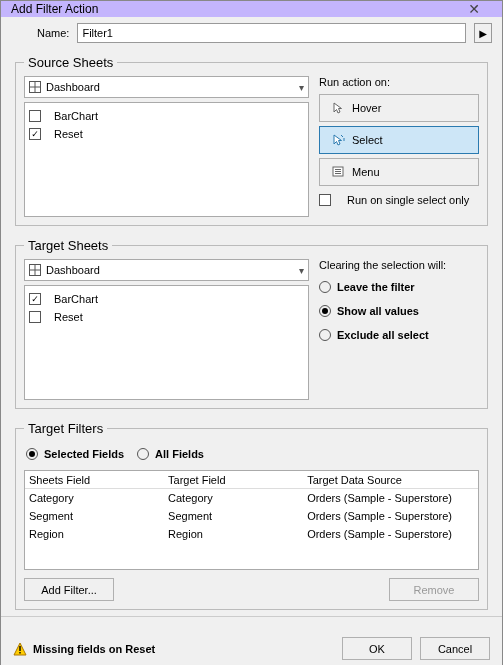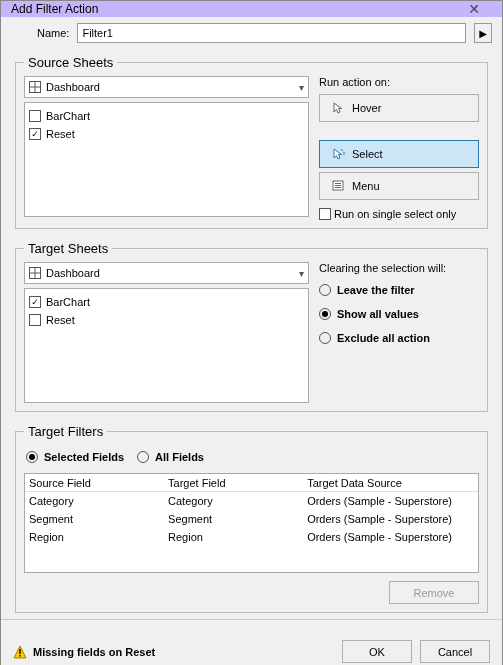--- a/index.html
+++ b/index.html
@@ -114,21 +114,21 @@
     border: 1px solid #aaa;
     background: #fff;
     height: 115px;
     padding: 4px;
     overflow: auto;
   }
   .listbox.tall { height: 115px; }
   .check-item {
     display: flex;
     align-items: center;
-    gap: 5px;
+    gap: 13px;
     height: 18px;
   }
   .cb {
     width: 12px; height: 12px;
     border: 1px solid #555;
     background: #fff;
     display: inline-flex;
     align-items: center;
     justify-content: center;
     font-size: 9px;
@@ -142,26 +142,25 @@
     display: flex;
     align-items: center;
     gap: 6px;
     padding: 0 12px;
     cursor: pointer;
     font: inherit;
   }
   .run-btn.selected {
     background: #cde6f7;
     border: 1px solid #2a7ab0;
-    margin-top: 14px;
   }
   .run-single {
     display: flex;
     align-items: center;
-    gap: 3px;
+    gap: 16px;
     margin-top: 4px;
   }
   .radio-row {
     display: flex;
     align-items: center;
     gap: 6px;
     height: 20px;
     font-weight: bold;
   }
   .radio {
@@ -351,42 +350,42 @@
           <div class="radio-row">
             <span class="radio"></span>
             <span>Leave the filter</span>
           </div>
           <div class="radio-row">
             <span class="radio checked"></span>
             <span>Show all values</span>
           </div>
           <div class="radio-row">
             <span class="radio"></span>
-            <span>Exclude all action</span>
+            <span>Exclude all select</span>
           </div>
         </div>
       </div>
     </fieldset>
 
     <fieldset class="group">
       <legend>Target Filters</legend>
       <div class="tf-radios">
         <div class="radio-row">
           <span class="radio checked"></span>
           <span>Selected Fields</span>
         </div>
         <div class="radio-row">
           <span class="radio"></span>
           <span>All Fields</span>
         </div>
       </div>
 
       <div class="table">
         <div class="table-row header">
-          <span>Source Field</span>
+          <span>Sheets Field</span>
           <span>Target Field</span>
           <span>Target Data Source</span>
         </div>
         <div class="table-row">
           <span>Category</span>
           <span>Category</span>
           <span>Orders (Sample - Superstore)</span>
         </div>
         <div class="table-row">
           <span>Segment</span>
@@ -394,20 +393,21 @@
           <span>Orders (Sample - Superstore)</span>
         </div>
         <div class="table-row">
           <span>Region</span>
           <span>Region</span>
           <span>Orders (Sample - Superstore)</span>
         </div>
       </div>
 
       <div class="btn-row">
+        <button class="btn">Add Filter...</button>
         <div style="flex:1"></div>
         <button class="btn disabled">Remove</button>
       </div>
     </fieldset>
 
   </div>
 
   <div class="footer">
     <div class="status">
       <span class="warn-icon">

